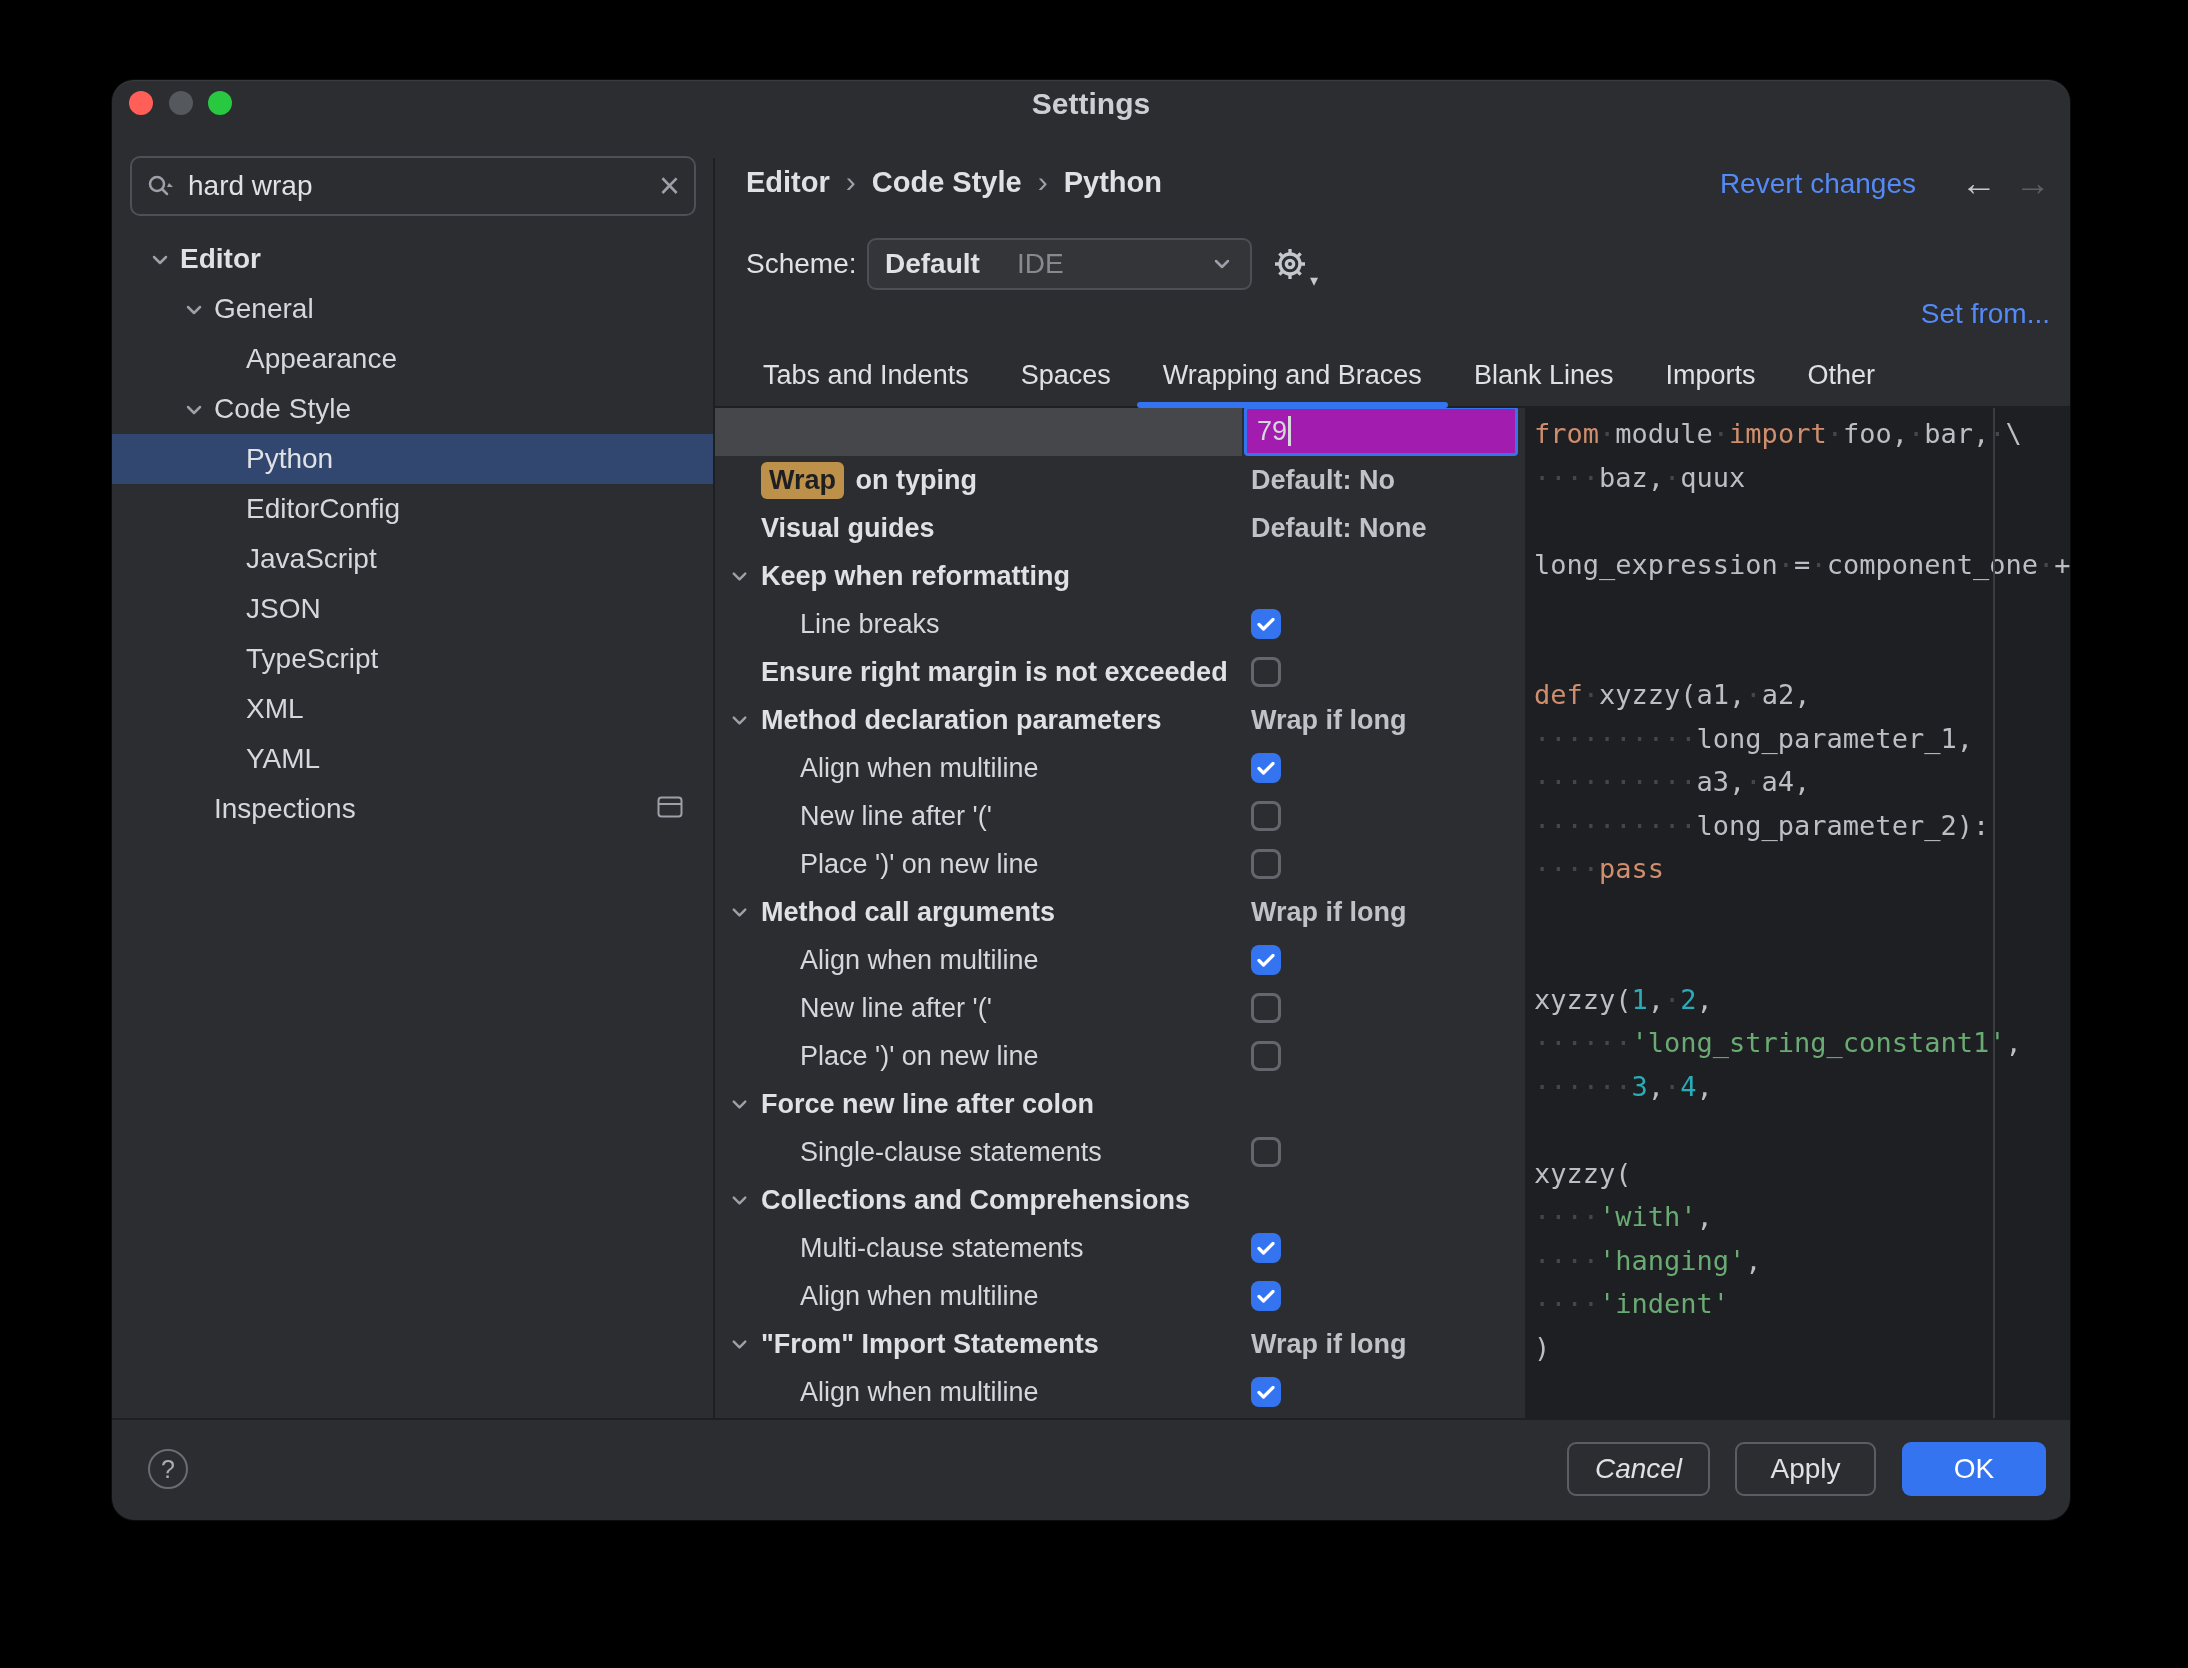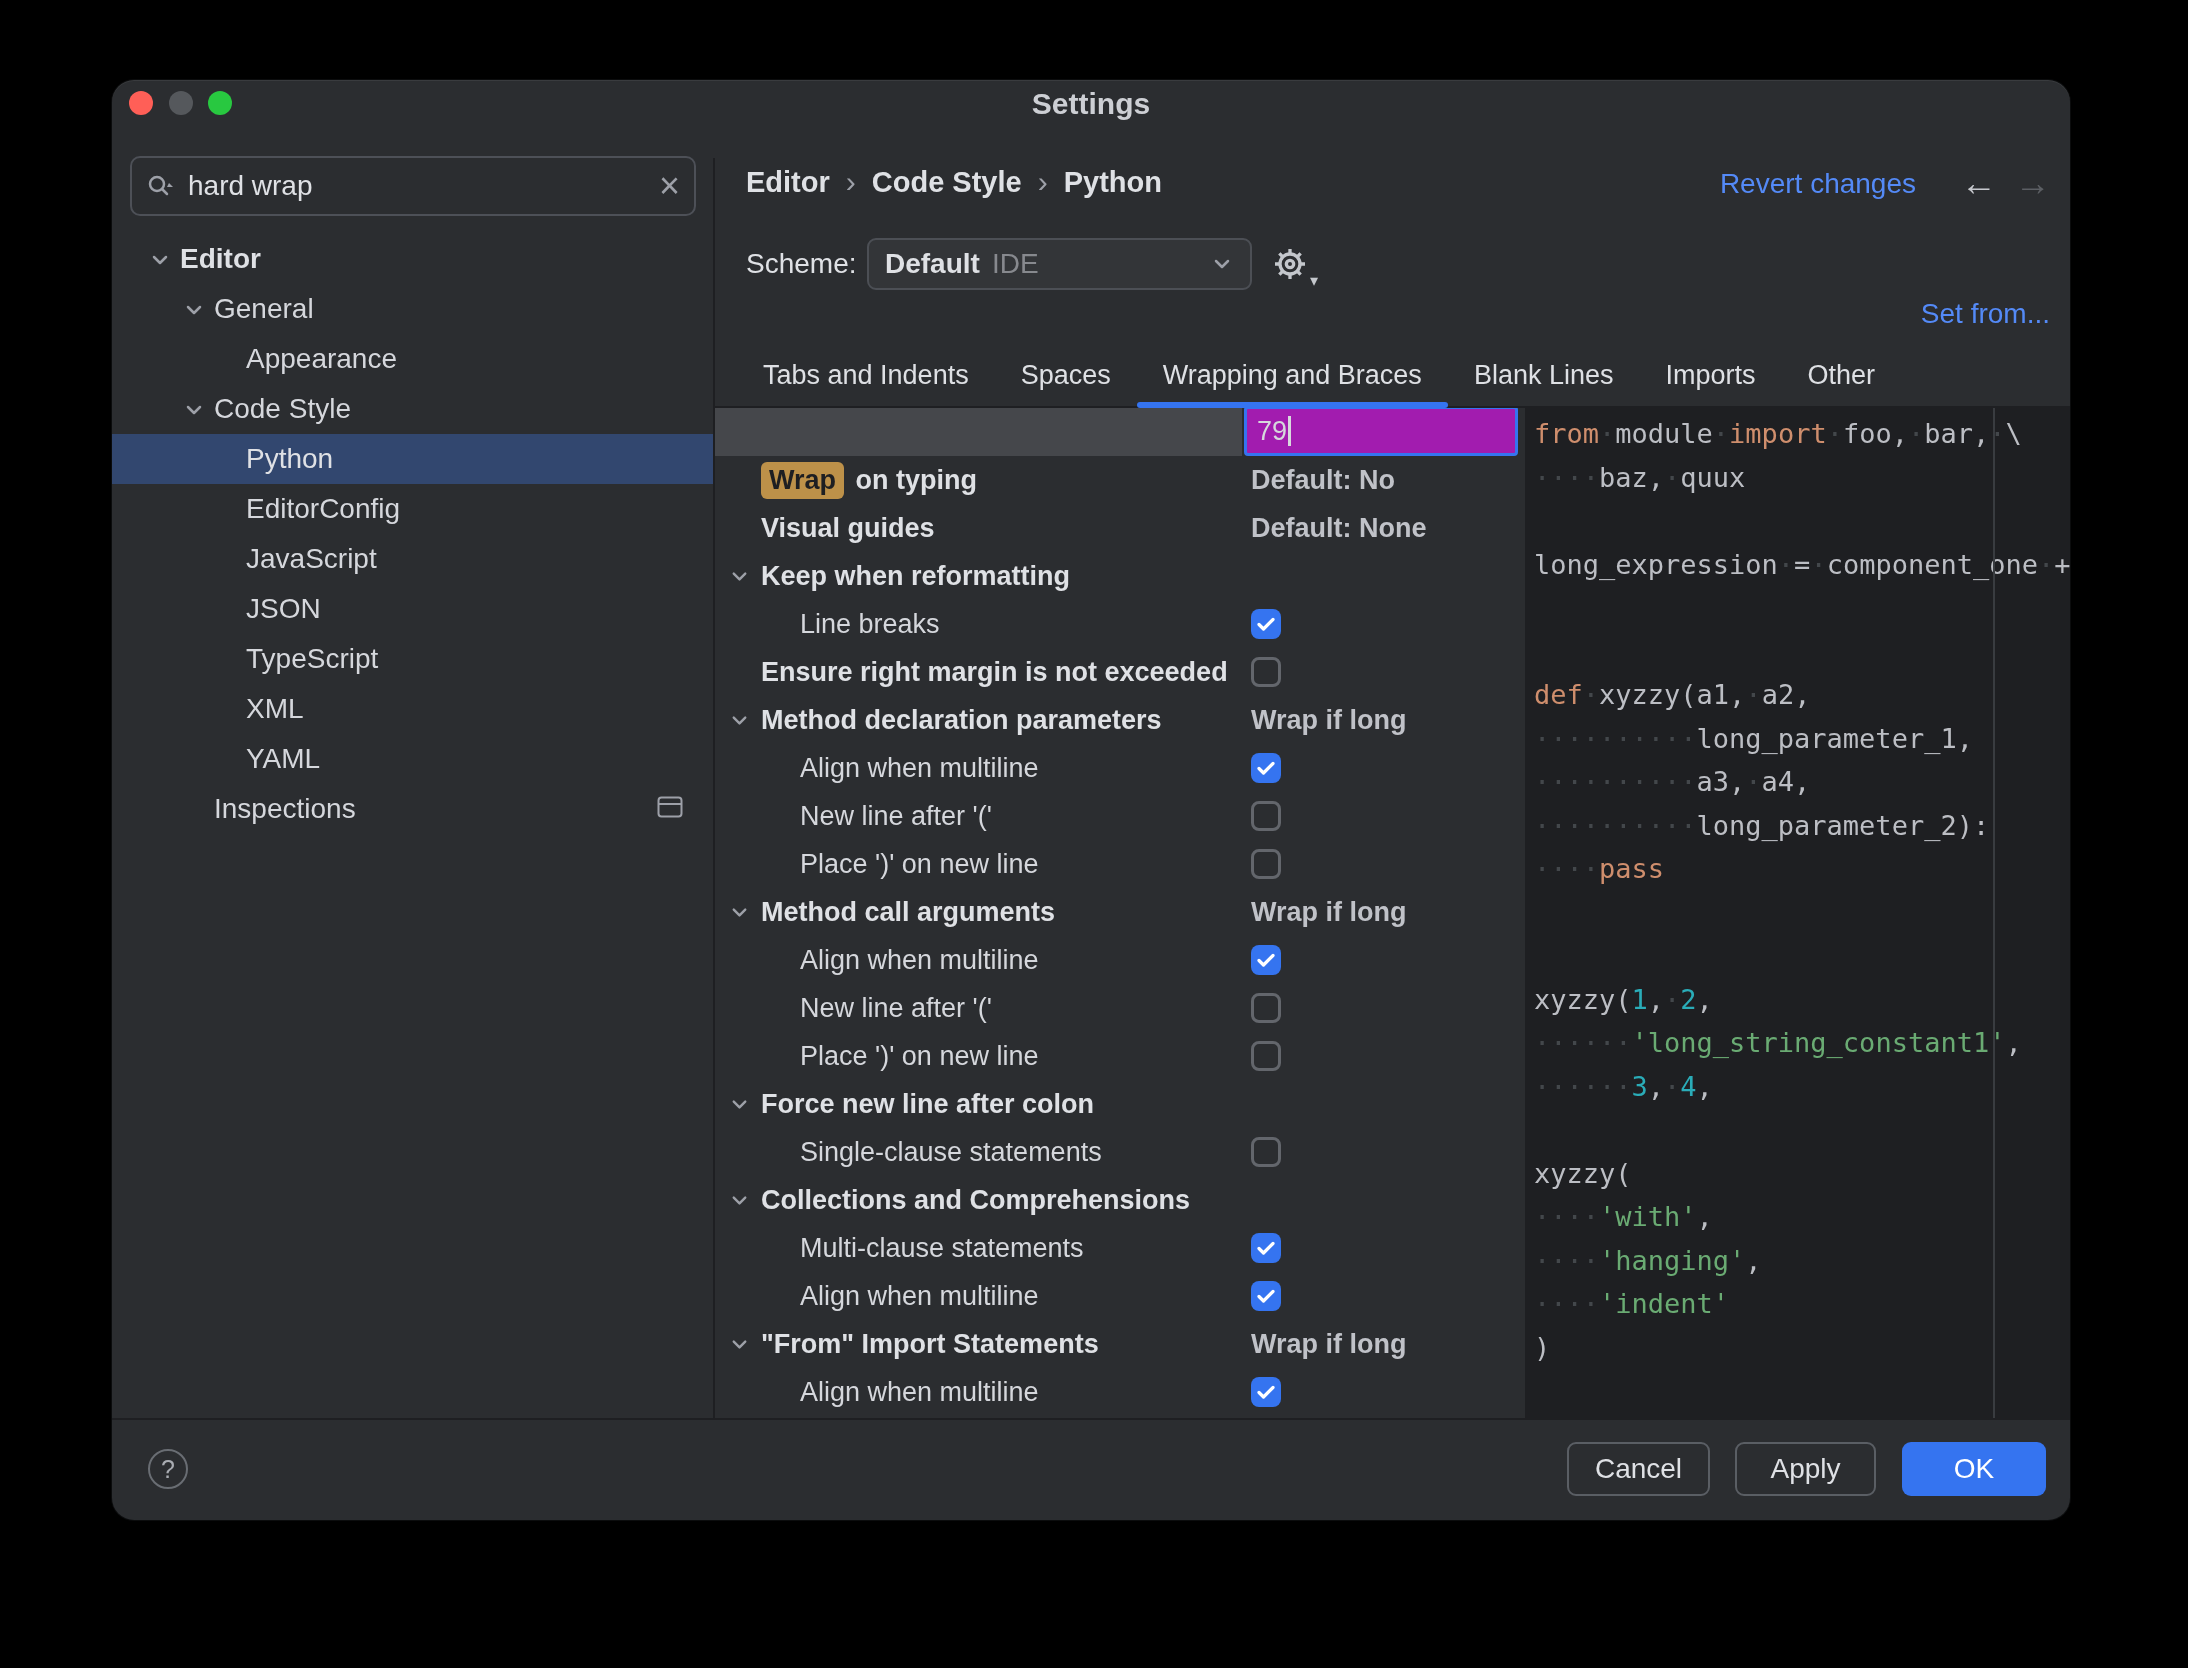--- a/index.html
+++ b/index.html
@@ -34,21 +34,21 @@
               font-size:29px;font-weight:700;color:#DFE1E5;}
   .breadcrumb .sep{color:#9DA0A8;font-weight:400;padding:0 16px;font-size:30px;}
   .linktext{color:var(--c-link);font-size:28px;}
   .revert{position:absolute;top:88px;right:154px;}
   .navarrow{position:absolute;top:82px;width:40px;text-align:center;font-size:36px;}
   .nav-back{left:1847px;color:#C6C8CD;}
   .nav-fwd{left:1901px;color:#5C5F64;}
   .scheme-label{position:absolute;left:634px;top:168px;font-size:28px;color:#DFE1E5;}
   .scheme-dd{position:absolute;left:755px;top:158px;width:385px;height:52px;background:#333538;
              border:2px solid #4C4F55;border-radius:9px;box-sizing:border-box;display:flex;
-             align-items:center;padding:0 16px;}
+             align-items:center;padding:0 16px;gap:25px;}
   .scheme-dd .v{font-size:28px;font-weight:700;color:#DFE1E5;white-space:pre;}
   .scheme-dd .sfx{font-size:28px;color:#87898E;margin-left:12px;flex:1;}
   .gear{position:absolute;left:1158px;top:164px;width:44px;height:44px;}
   .gear .dn{position:absolute;right:-4px;bottom:-2px;font-size:16px;color:#C4C7CC;}
   .setfrom{position:absolute;top:218px;right:20px;}
   
   .tabsrow{position:absolute;left:603px;top:246px;right:0;height:80px;border-bottom:2px solid #1E1F22;
            display:flex;align-items:flex-end;padding-left:22px;box-sizing:content-box;}
   .tab{height:62px;display:flex;align-items:center;padding:0 26px;font-size:27px;color:#DEE0E4;
        position:relative;white-space:nowrap;}
@@ -82,21 +82,21 @@
   .str{color:var(--c-str)} .ws{color:var(--c-ws)}
   .guide{position:absolute;left:1881px;top:328px;width:2px;height:1010px;background:#393C40;}
   
   .footer{position:absolute;left:0;top:1338px;width:100%;height:102px;border-top:2px solid #1E1F22;
           box-sizing:border-box;}
   .help{position:absolute;left:36px;top:29px;width:40px;height:40px;border:2px solid #696D73;
         border-radius:50%;color:#A9ACB2;font-size:25px;display:flex;align-items:center;
         justify-content:center;box-sizing:border-box;}
   .btn{position:absolute;top:22px;height:54px;border-radius:9px;font-size:28px;display:flex;
        align-items:center;justify-content:center;box-sizing:border-box;}
-  .btn.cancel{left:1455px;width:143px;border:2px solid #5A5E64;color:#DFE1E5;}
+  .btn.cancel{left:1455px;width:143px;border:2px solid #5A5E64;color:#DFE1E5;font-style:italic;}
   .btn.apply{left:1623px;width:141px;border:2px solid #5A5E64;color:#DFE1E5;}
   .btn.ok{left:1790px;width:144px;background:var(--c-accent);color:#FFFFFF;}
 </style>
 </head>
 <body>
 
 <div class="stage">
   <div class="window">
 
     <div class="titlebar">

